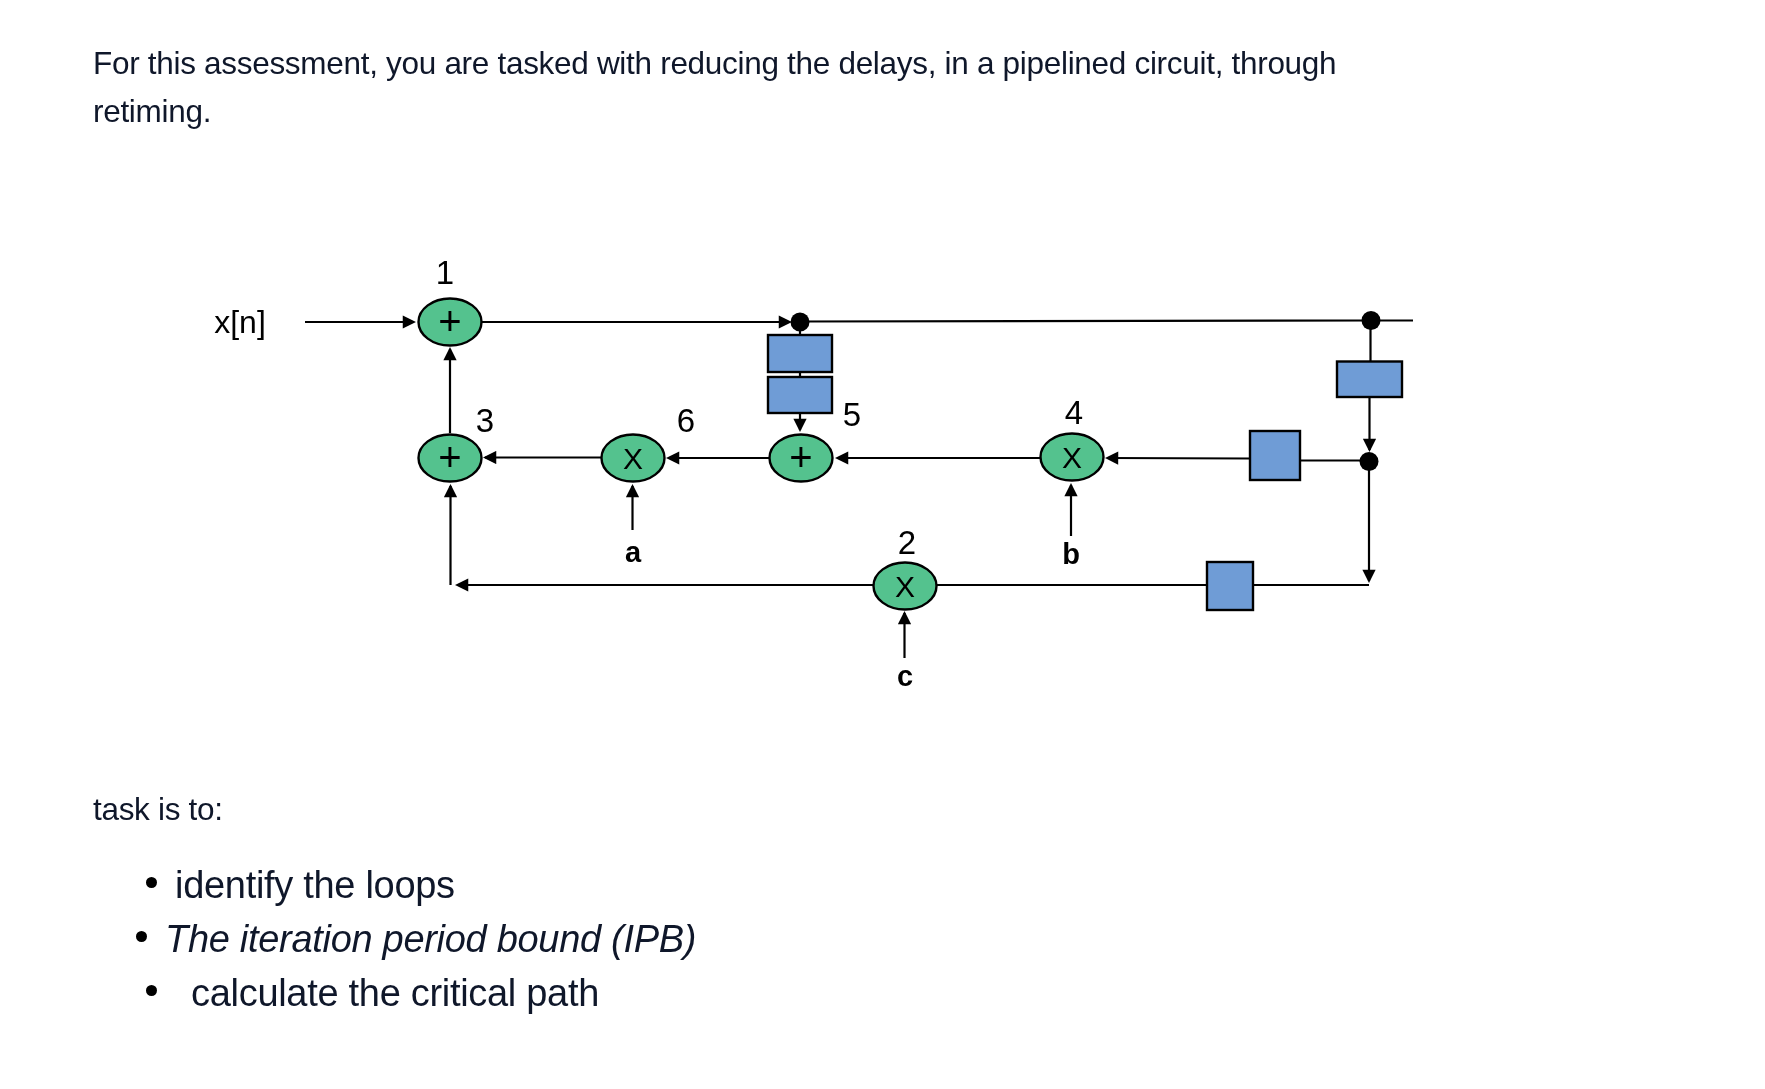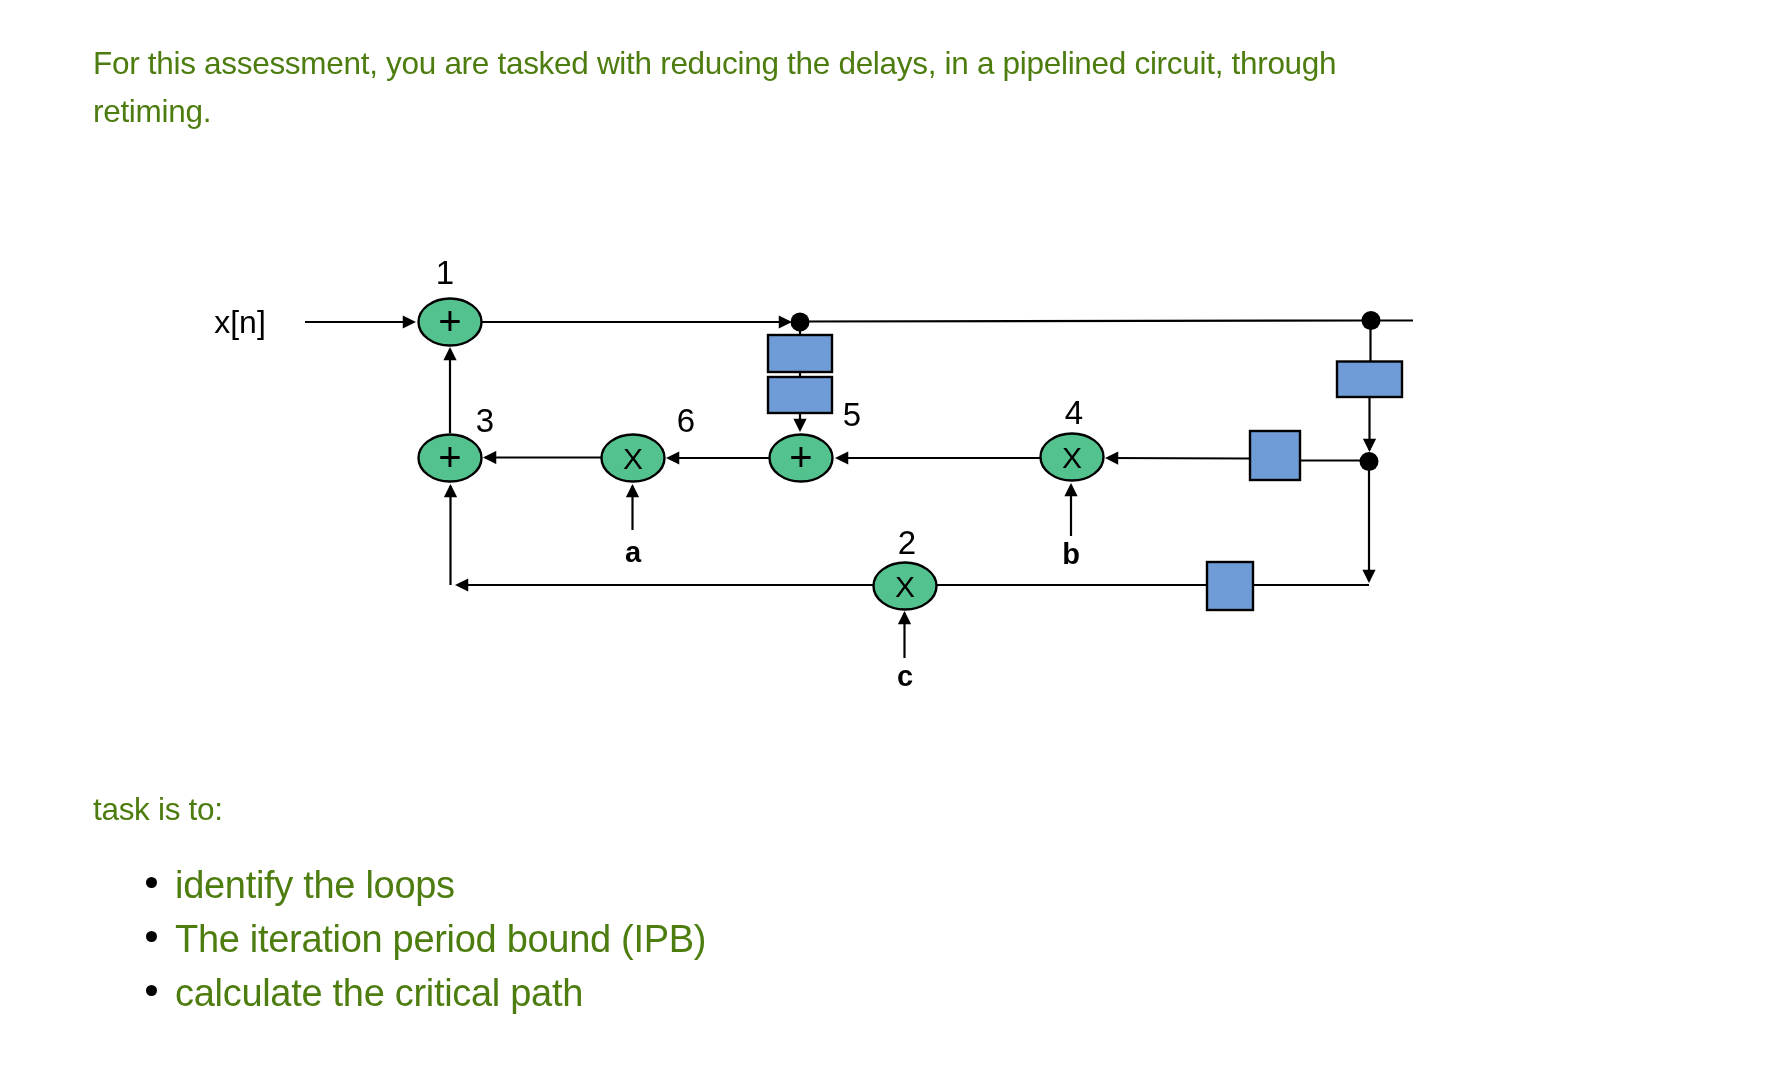--- a/index.html
+++ b/index.html
@@ -1,18 +1,18 @@
 <!DOCTYPE html>
 <html><head>
 <meta charset="utf-8">
 <style>
   html,body{margin:0;padding:0;background:#fff;}
   #page{
     position:relative;width:1413px;height:1089px;background:#ffffff;
-    font-family:"Liberation Sans",sans-serif;color:#4d7c0f;overflow:hidden;
+    font-family:"Liberation Sans",sans-serif;color:#0f172a;overflow:hidden;
   }
   .tline{position:absolute;white-space:nowrap;font-size:31.5px;letter-spacing:-0.3px;line-height:1;}
   .bullet-row{position:absolute;display:flex;align-items:flex-start;}
   .bullet-dot{width:11px;height:11px;border-radius:50%;background:#000;margin-top:11px;flex:0 0 11px;}
   .bullet-text{margin-left:18px;font-size:38px;letter-spacing:-0.3px;white-space:nowrap;line-height:1;}
   svg text{font-family:"Liberation Sans",sans-serif;}
   .iolabel{font-size:32px;}
   .nodenum{font-size:33px;}
   .coeff{font-size:29px;font-weight:bold;}
   .op-plus{font-size:40px;}
@@ -25,25 +25,25 @@
 
   <div class="tline" style="left:93px;top:48px;">For this assessment, you are tasked with reducing the delays, in a pipelined circuit, through</div>
   <div class="tline" style="left:93px;top:96px;">retiming.</div>
 
   <div class="tline" style="left:93px;top:794px;">task is to:</div>
 
   <div class="bullet-row" style="left:146px;top:866px;">
     <span class="bullet-dot"></span>
     <span class="bullet-text">identify the loops</span>
   </div>
-  <div class="bullet-row" style="left:146px;top:920px;">
+  <div class="bullet-row" style="left:136px;top:920px;font-style:italic;">
     <span class="bullet-dot"></span>
     <span class="bullet-text">The iteration period bound (IPB)</span>
   </div>
-  <div class="bullet-row" style="left:146px;top:974px;">
+  <div class="bullet-row" style="left:146px;top:974px;gap:16px;">
     <span class="bullet-dot"></span>
     <span class="bullet-text">calculate the critical path</span>
   </div>
 
   <svg width="1765" height="1089" viewBox="0 0 1765 1089" style="position:absolute;left:0;top:0;" xmlns="http://www.w3.org/2000/svg">
     <defs>
       <marker id="arr" viewBox="0 0 10 10" refX="8.5" refY="5" markerWidth="6.6" markerHeight="6.0" orient="auto">
         <path d="M0,0 L10,5 L0,10 z" fill="#000"></path>
       </marker>
     </defs>

